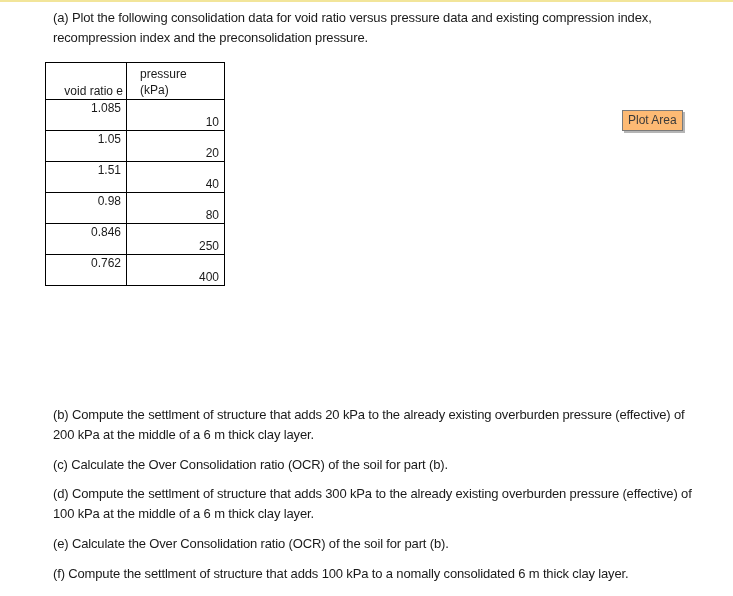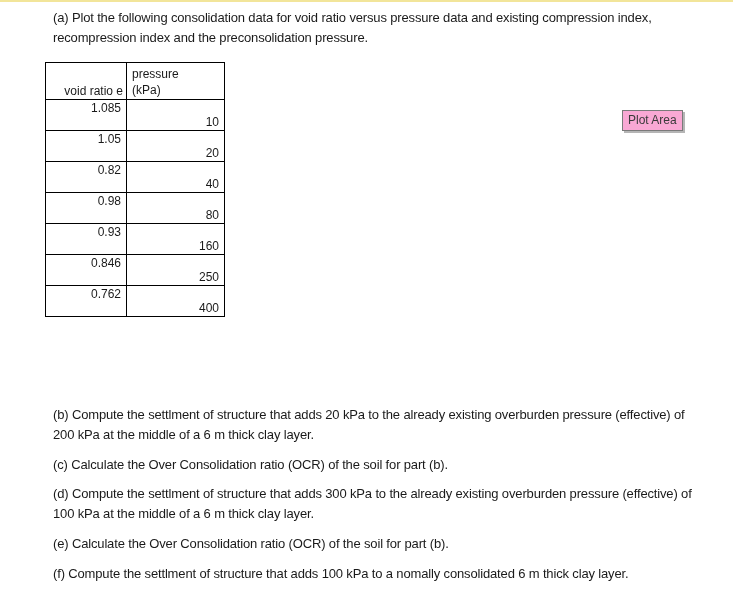--- a/index.html
+++ b/index.html
@@ -76,61 +76,57 @@
     vertical-align: bottom;
     line-height: 16px;
   }
 
   .plot-area-tip {
     position: absolute;
     left: 622px;
     top: 110px;
     padding: 1px 5px 2px 5px;
     border: 1px solid #7a7a7a;
-    background: #f9a8d4;
+    background: #fdba74;
     font-size: 12px;
     line-height: 16px;
     color: #3a3a3a;
     box-shadow: 2px 2px 0 #b5b5b5;
   }
 </style>
 </head>
 <body>
 
 <div class="top-rule"></div>
 
 <div class="para" id="intro">(a) Plot the following consolidation data for void ratio versus pressure data and existing compression index, recompression index and the preconsolidation pressure.</div>
 
 <table class="data">
   <thead>
     <tr>
       <th class="col-e">void ratio e</th>
-      <th class="col-p"><span style="display:inline-block;width:60px;">pressure (kPa)</span></th>
+      <th class="col-p"><span style="display:inline-block;width:60px;margin-left:8px;">pressure (kPa)</span></th>
     </tr>
   </thead>
   <tbody>
     <tr>
       <td class="col-e">1.085</td>
       <td class="col-p">10</td>
     </tr>
     <tr>
       <td class="col-e">1.05</td>
       <td class="col-p">20</td>
     </tr>
     <tr>
-      <td class="col-e">0.82</td>
+      <td class="col-e">1.51</td>
       <td class="col-p">40</td>
     </tr>
     <tr>
       <td class="col-e">0.98</td>
       <td class="col-p">80</td>
-    </tr>
-    <tr>
-      <td class="col-e">0.93</td>
-      <td class="col-p">160</td>
     </tr>
     <tr>
       <td class="col-e">0.846</td>
       <td class="col-p">250</td>
     </tr>
     <tr>
       <td class="col-e">0.762</td>
       <td class="col-p">400</td>
     </tr>
   </tbody>

